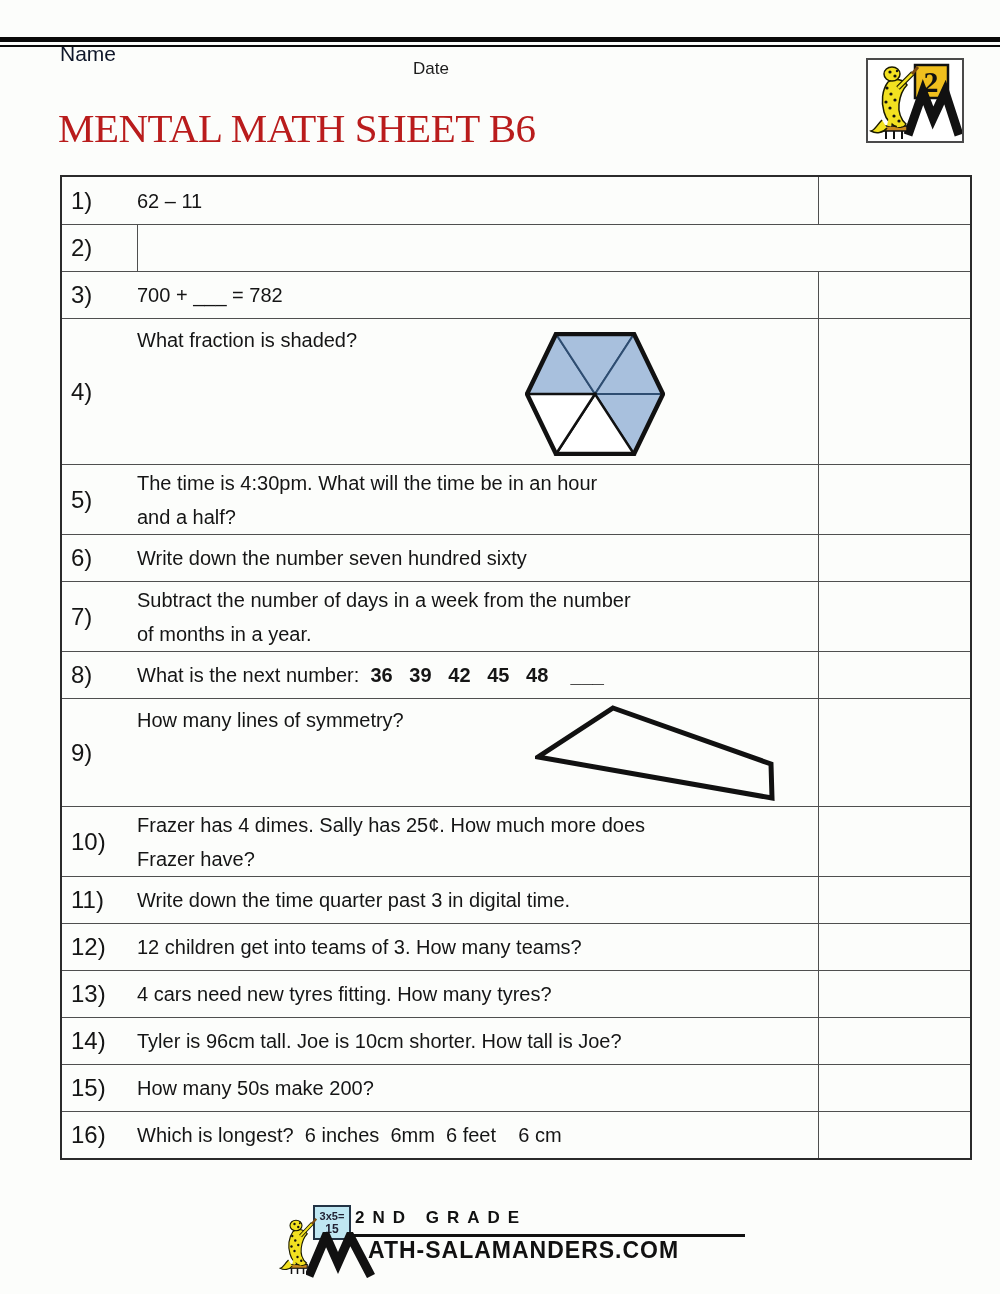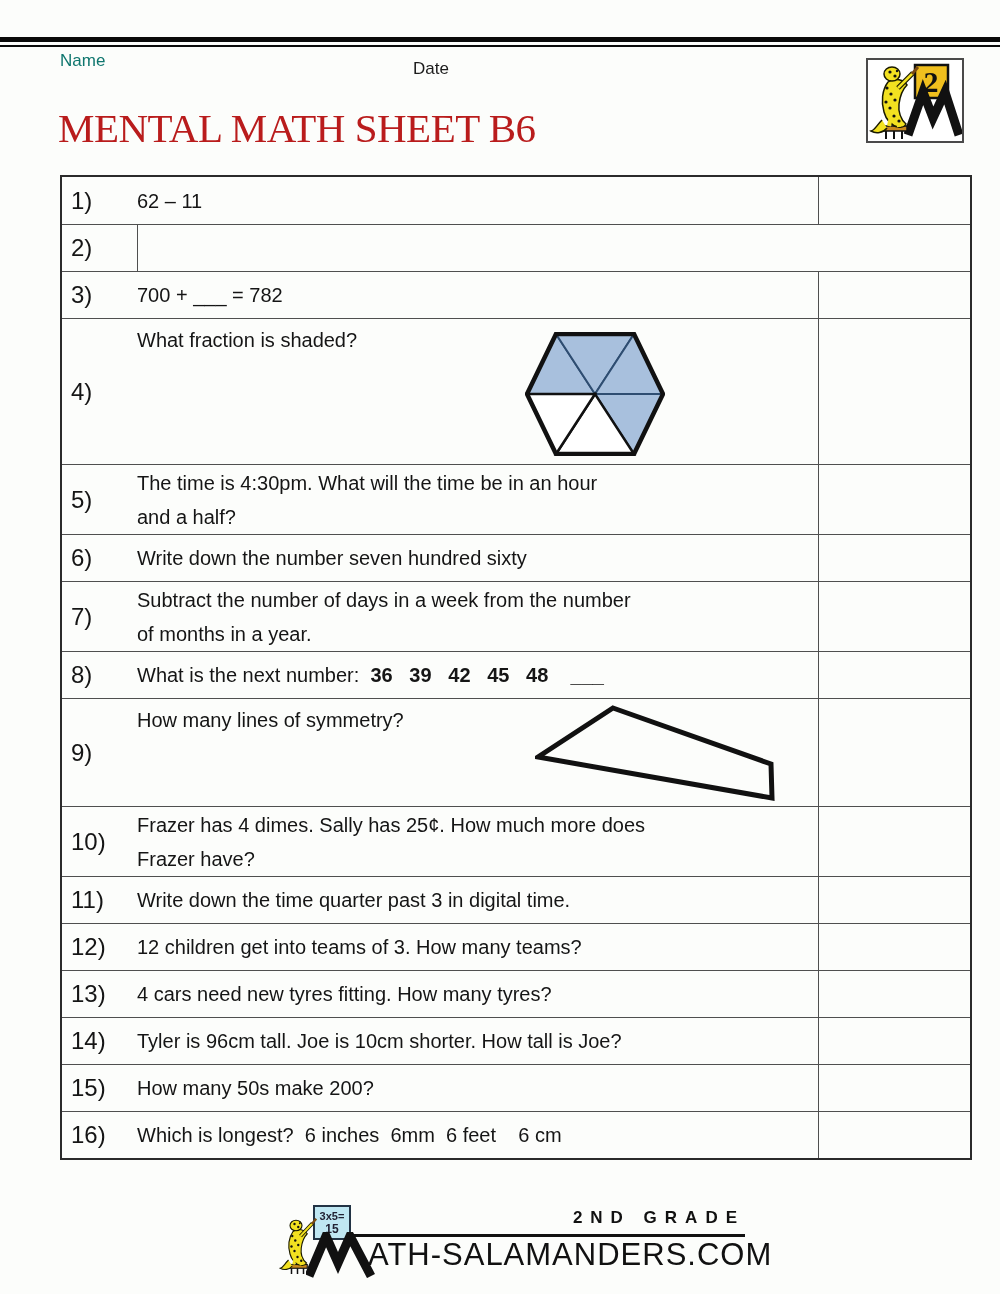--- a/index.html
+++ b/index.html
@@ -2,21 +2,21 @@
 <html><head>
 <meta charset="utf-8">
 <style>
   * { margin:0; padding:0; box-sizing:border-box; }
   html,body { width:1000px; height:1294px; background:#fcfdfb; font-family:"Liberation Sans", sans-serif; color:#151515; }
   #page { position:relative; width:1000px; height:1294px; overflow:hidden; }
 
   .topbar-thick { position:absolute; left:0; top:37px; width:1000px; height:5px; background:#0a0a0a; }
   .topbar-thin  { position:absolute; left:0; top:45px; width:1000px; height:2px; background:#0a0a0a; }
 
-  .name-label { position:absolute; left:60px; top:51px; font-size:17px; color:#0f766e; }
+  .name-label { position:absolute; left:60px; top:42px; font-size:21px; color:#0f172a; }
   .date-label { position:absolute; left:413px; top:59px; font-size:17px; color:#1c1c1c; }
 
   .page-title { position:absolute; left:58px; top:104px; font-family:"Liberation Serif", serif; font-size:41px; letter-spacing:-0.5px; color:#b91c1c; white-space:nowrap; }
 
   .logo-box { position:absolute; left:866px; top:58px; width:98px; height:85px; background:#fff; border:2px solid #4a4a4a; }
 
   
   .qtable { position:absolute; left:60px; top:175px; width:912px; border:2px solid #2b2b2b; background:transparent; }
   .row { display:flex; align-items:stretch; border-top:1.5px solid #4f4f4f; }
   .row:first-child { border-top:none; }
@@ -31,23 +31,23 @@
   .top-text { align-items:flex-start; }
   .top-text .q-text { margin-top:4px; }
   .bold-seq { font-weight:700; white-space:pre-wrap; }
   .hex-svg  { position:absolute; left:388px; top:13px; }
   .quad-svg { position:absolute; left:398px; top:4px; }
 
   
   .footer { position:absolute; left:0; top:1198px; width:824px; height:96px; }
   .f-sal  { position:absolute; left:278px; top:6px; }
   .f-m    { position:absolute; left:306px; top:34px; }
-  .f-grade{ position:absolute; left:355px; top:10px; width:390px; text-align:right; font-size:17px; font-weight:700; letter-spacing:8px; color:#111; }
+  .f-grade{ position:absolute; left:355px; top:10px; width:390px; text-align:left; font-size:17px; font-weight:700; letter-spacing:8px; color:#111; }
   .f-line { position:absolute; left:353px; top:36px; width:392px; height:2.5px; background:#111; }
-  .f-site { position:absolute; left:368px; top:39px; font-size:31px; font-weight:400; letter-spacing:1px; color:#111; white-space:nowrap; }
+  .f-site { position:absolute; left:368px; top:39px; font-size:23px; font-weight:700; letter-spacing:1px; color:#111; white-space:nowrap; }
 </style>
 </head>
 <body>
 
 <div id="page">
 
   <div class="topbar-thick"></div>
   <div class="topbar-thin"></div>
 
   <div class="name-label">Name</div>

